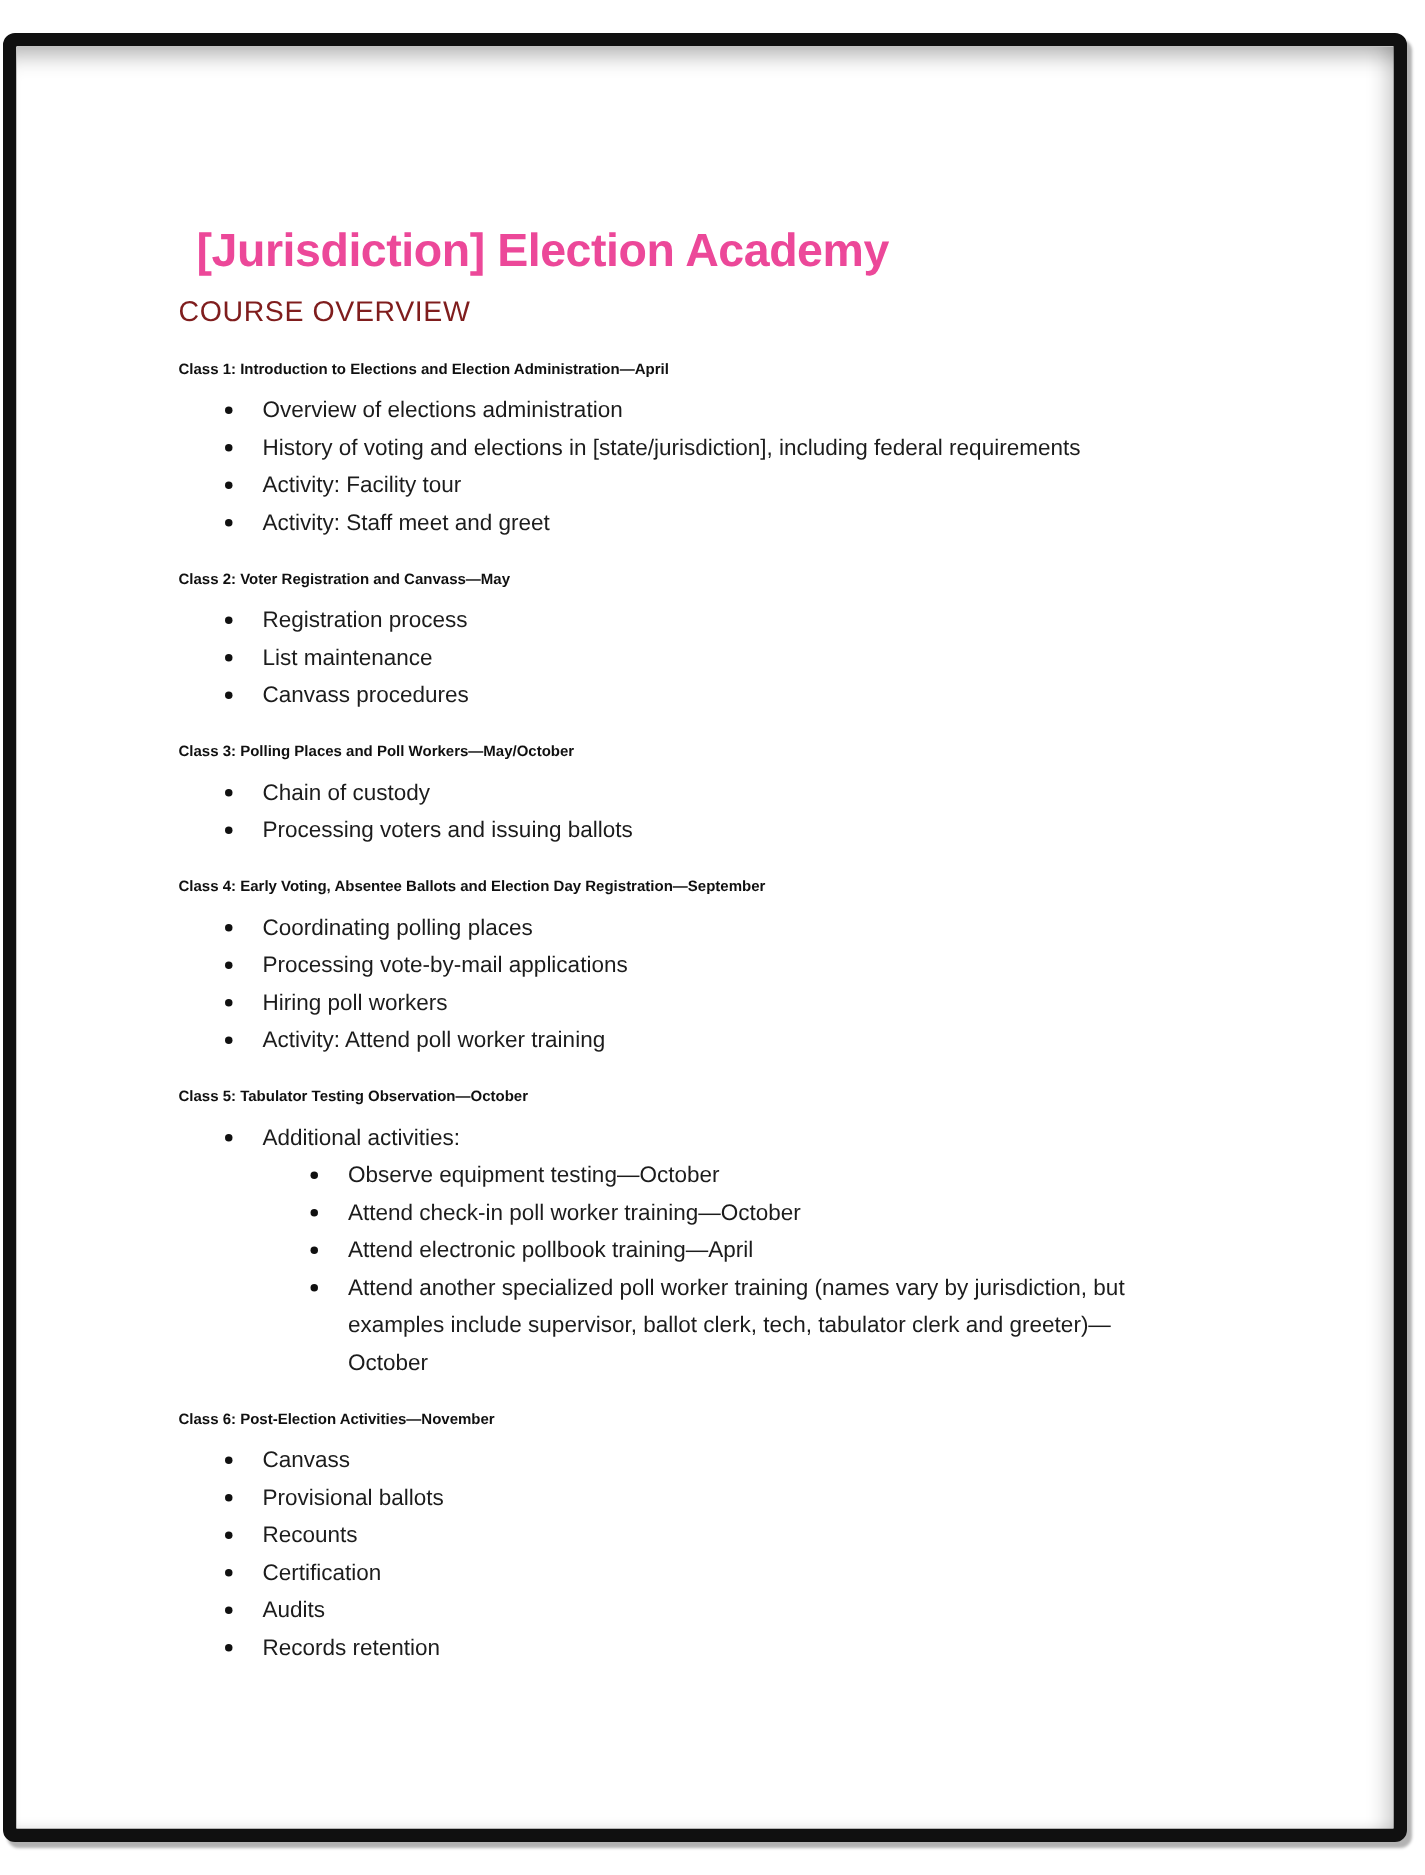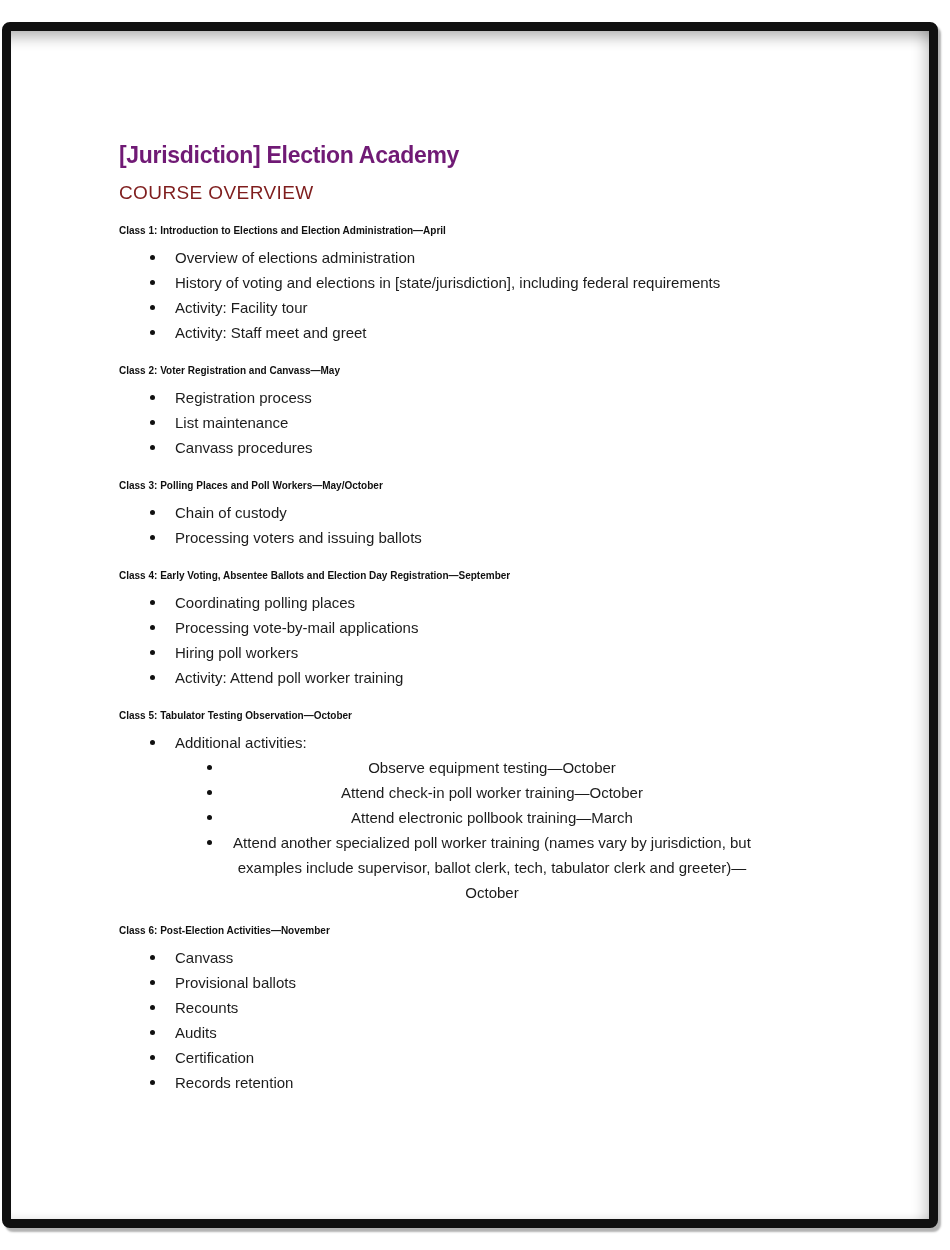--- a/index.html
+++ b/index.html
@@ -33,26 +33,26 @@
       inset 0 -9px 8px -8px rgba(0,0,0,0.10);
   }
   .content {
     position: absolute;
     left: 108px;
     top: 106px;
     width: 752px;
     color: #1a1a1a;
   }
   h1.title {
-    margin: 0;
-    font-size: 23px;
+    margin: 12px;
+    font-size: 31px;
     line-height: 36px;
     font-weight: 800;
     letter-spacing: -0.3px;
-    color: #701a75;
+    color: #ec4899;
   }
   .subtitle {
     margin: 8px 0 0 0;
     font-size: 19px;
     line-height: 24px;
     font-weight: 400;
     letter-spacing: 0.4px;
     color: #7f1d1d;
   }
   .sections { margin-top: 6px; }
@@ -89,21 +89,20 @@
     margin: 0;
     padding: 0 0 0 57px;
     list-style: none;
   }
   ul.l2 > li {
     position: relative;
     font-size: 15px;
     line-height: 25px;
     color: #1c1c1c;
     max-width: 520px;
-    text-align: center;
   }
   ul.l2 > li::before {
     content: "";
     position: absolute;
     left: -25px;
     top: 10px;
     width: 5px;
     height: 5px;
     border-radius: 50%;
     background: #101010;
@@ -150,32 +149,32 @@
               <li>Hiring poll workers</li>
               <li>Activity: Attend poll worker training</li>
             </ul>
           </section>
           <section>
             <h2>Class 5: Tabulator Testing Observation—October</h2>
             <ul class="l1">
               <li>Additional activities:<ul class="l2">
                   <li>Observe equipment testing—October</li>
                   <li>Attend check-in poll worker training—October</li>
-                  <li>Attend electronic pollbook training—March</li>
+                  <li>Attend electronic pollbook training—April</li>
                   <li>Attend another specialized poll worker training (names vary by jurisdiction, but examples include supervisor, ballot clerk, tech, tabulator clerk and greeter)—October</li>
                 </ul></li>
             </ul>
           </section>
           <section>
             <h2>Class 6: Post-Election Activities—November</h2>
             <ul class="l1">
               <li>Canvass</li>
               <li>Provisional ballots</li>
               <li>Recounts</li>
+              <li>Certification</li>
               <li>Audits</li>
-              <li>Certification</li>
               <li>Records retention</li>
             </ul>
           </section>
         </div>
     </div>
   </div>
 </div>
 
 </body></html>

